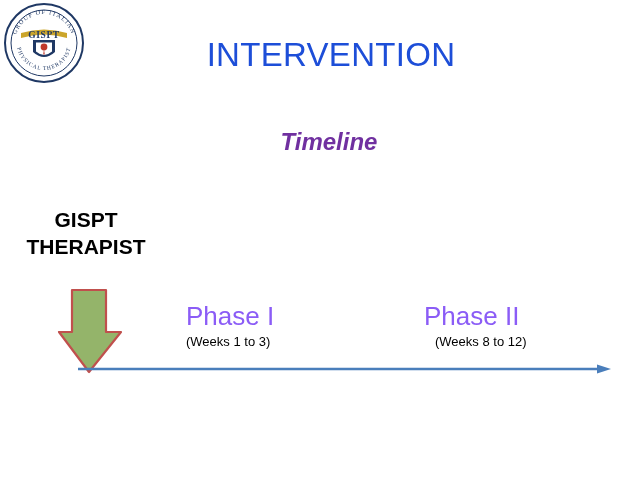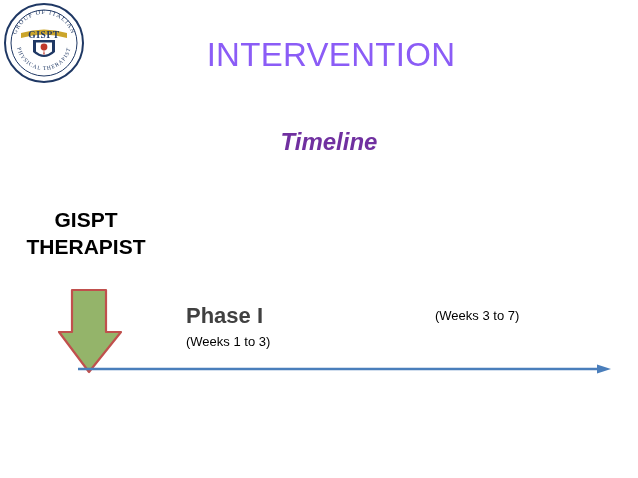--- a/index.html
+++ b/index.html
@@ -32,21 +32,21 @@
   .logo svg { display: block; }
 
   
   .title {
     position: absolute;
     left: 0;
     top: 36px;
     width: 638px;
     text-align: center;
     font-size: 33px;
-    color: #8b5cf6;
+    color: #1d4ed8;
     font-family: "Liberation Sans", sans-serif;
     letter-spacing: 0.3px;
     padding-left: 24px;
     box-sizing: border-box;
   }
   .subtitle {
     position: absolute;
     left: 0;
     top: 128px;
     width: 638px;
@@ -91,23 +91,23 @@
     top: 360px;
     width: 534px;
     height: 10px;
   }
 
   
   .phase {
     position: absolute;
   }
   .phase-title {
-    font-size: 22px;
-    font-weight: bold;
-    color: #404040;
+    font-size: 26px;
+    font-weight: normal;
+    color: #8b5cf6;
     font-family: "Liberation Sans", sans-serif;
     line-height: 26px;
   }
   .phase-sub {
     font-size: 13px;
     color: #000000;
     font-family: "Liberation Sans", sans-serif;
     line-height: 18px;
     margin-top: 4px;
   }
@@ -162,16 +162,17 @@
       <path d="M 519 0.6 L 533 5 L 519 9.4 Z" fill="#4a7ebb"></path>
     </svg>
   </div>
 
   <div class="phase" id="phase-1">
     <div class="phase-title">Phase I</div>
     <div class="phase-sub">(Weeks 1 to 3)</div>
   </div>
 
   <div class="phase" id="phase-2">
-    <div class="phase-sub">(Weeks 3 to 7)</div>
+    <div class="phase-title">Phase II</div>
+    <div class="phase-sub">(Weeks 8 to 12)</div>
   </div>
 
 </div>
 
 </body></html>

